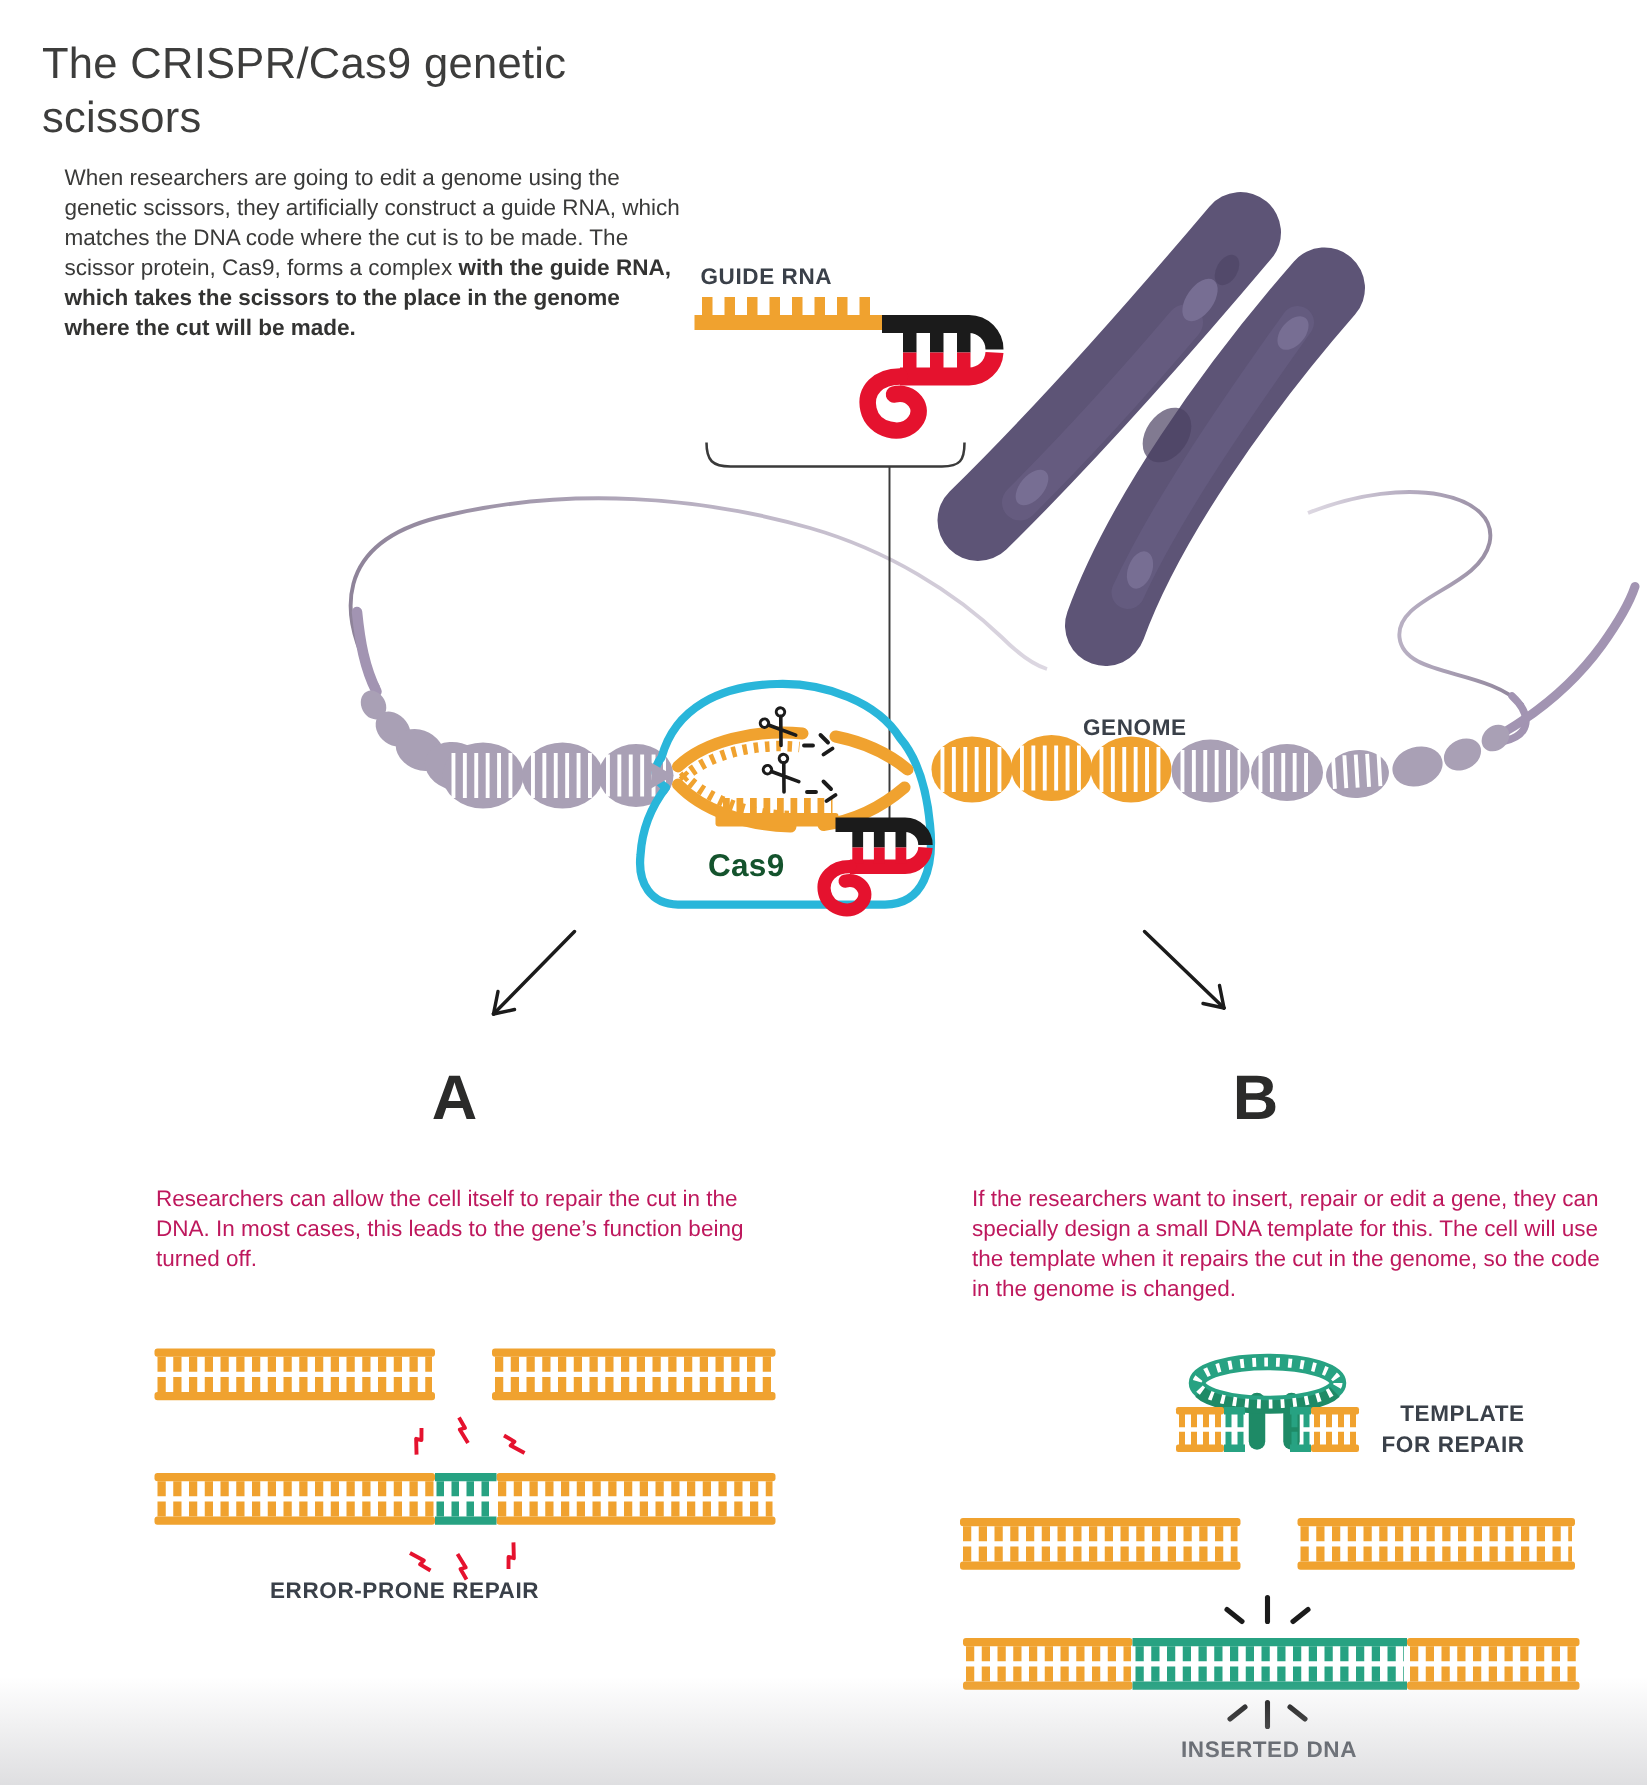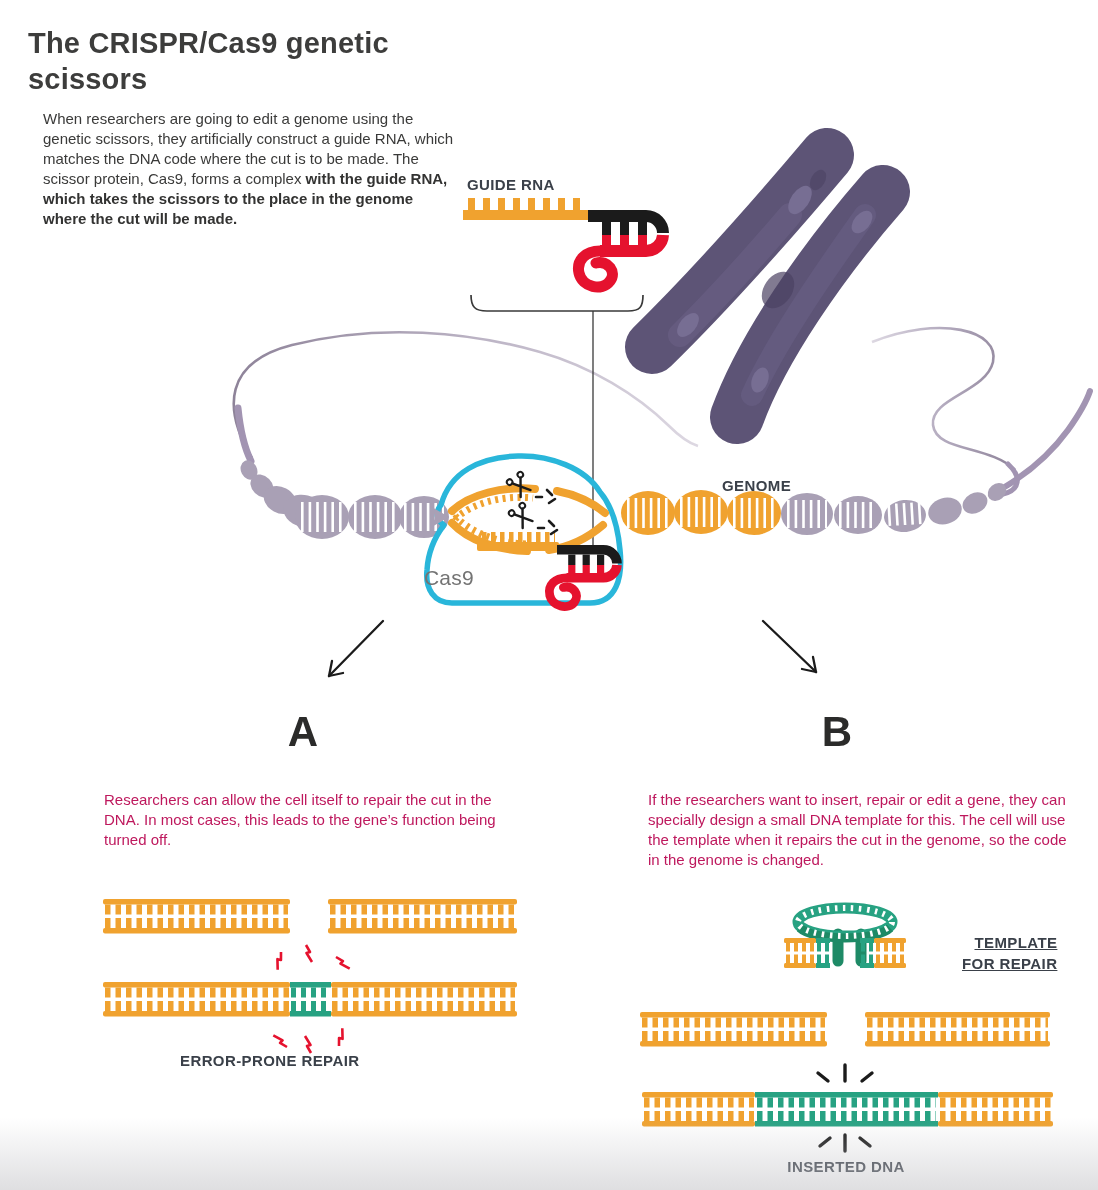--- a/index.html
+++ b/index.html
@@ -1,34 +1,34 @@
 <!DOCTYPE html>
 <html><head>
 <meta charset="utf-8">
 <style>
   html,body{margin:0;padding:0;background:#fff;}
   body{width:1098px;height:1190px;position:relative;overflow:hidden;
        font-family:"Liberation Sans",sans-serif;color:#3C3C3B;}
   .abs{position:absolute;}
   #page-title{left:28px;top:6px;width:380px;font-size:29px;line-height:36px;
-      font-weight:700;color:#3D3D3C;letter-spacing:.2px;}
+      font-weight:400;color:#3D3D3C;letter-spacing:.2px;}
   #intro{left:43px;top:94px;width:416px;font-size:15px;line-height:20px;color:#3A3A39;}
   #intro strong{font-weight:700;color:#333332;}
   .lbl{font-weight:700;font-size:15px;line-height:21px;color:#3A4049;letter-spacing:.4px;text-align:right;}
   #guide-rna-label{left:467px;top:174px;}
   #genome-label{left:722px;top:475px;}
-  #cas9-label{left:424px;top:566px;font-size:21px;font-weight:400;color:#737373;letter-spacing:.2px;}
+  #cas9-label{left:472px;top:566px;font-size:21px;font-weight:700;color:#14532d;letter-spacing:.2px;}
   .big-letter{font-size:42px;font-weight:700;color:#2B2B2A;text-align:center;width:70px;}
   #section-a-heading{left:268px;top:708px;}
   #section-b-heading{left:802px;top:708px;}
   .section-text{font-size:15px;line-height:20px;color:#be185d;}
   #section-a-text{left:104px;top:775px;width:414px;}
   #section-b-text{left:648px;top:775px;width:426px;}
   #error-prone-label{left:180px;top:1050px;width:232px;text-align:left;}
-  #template-label{left:962px;top:932px;text-decoration:underline;}
+  #template-label{left:921px;top:932px;}
   #inserted-dna-label{left:765px;top:1156px;width:162px;text-align:center;}
   #page-edge-gradient{left:0;bottom:0;width:100%;height:72px;
       background:linear-gradient(to bottom,rgba(200,200,203,0),rgba(196,196,200,.55));}
   svg{position:absolute;left:0;top:0;}
 </style>
 </head>
 <body>
 
 <svg width="1098" height="1190" viewBox="0 0 1098 1190">
   <defs>

